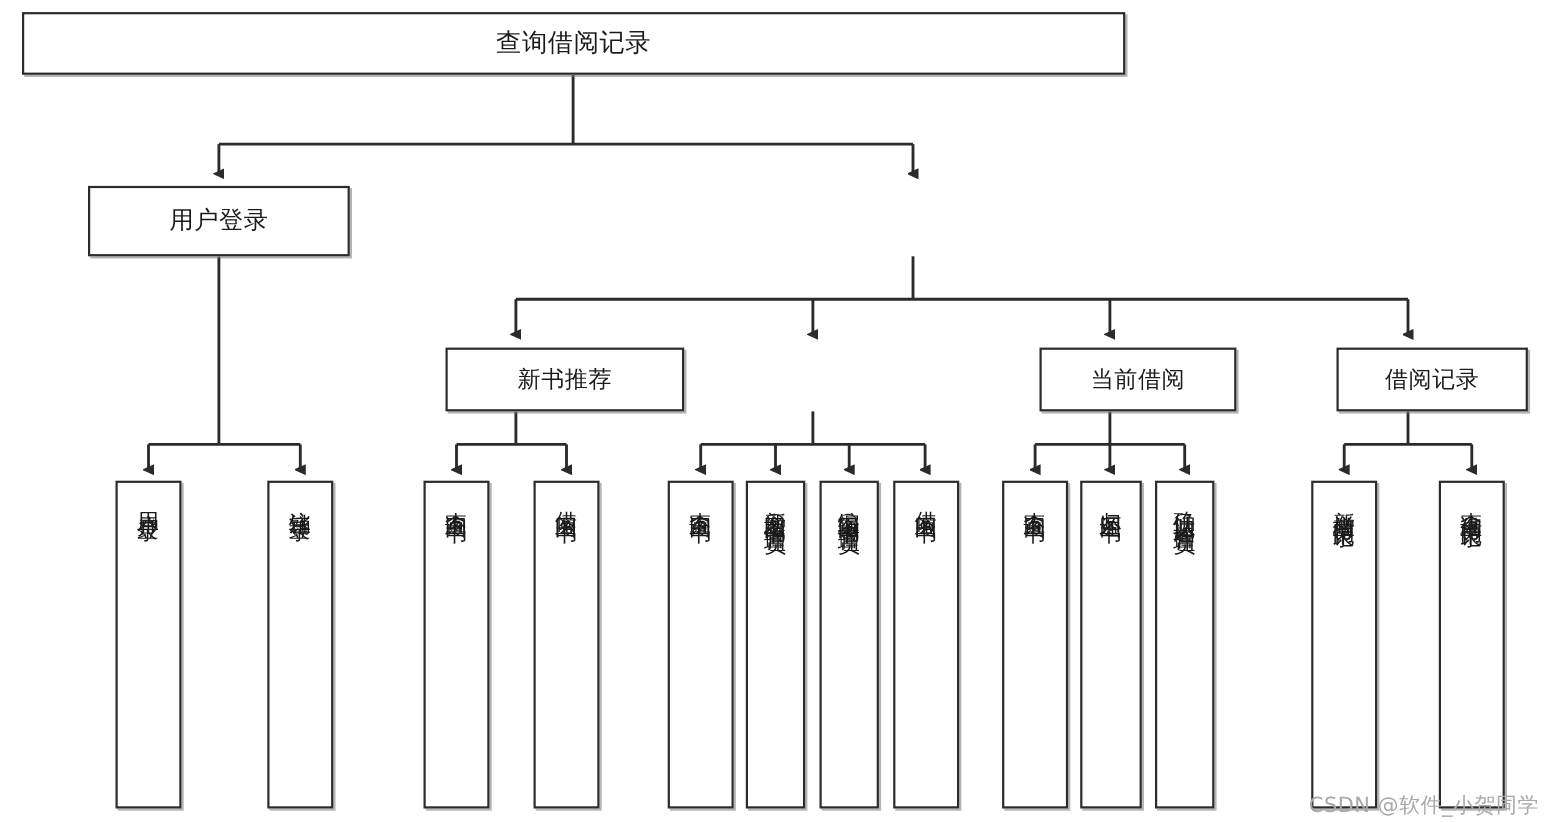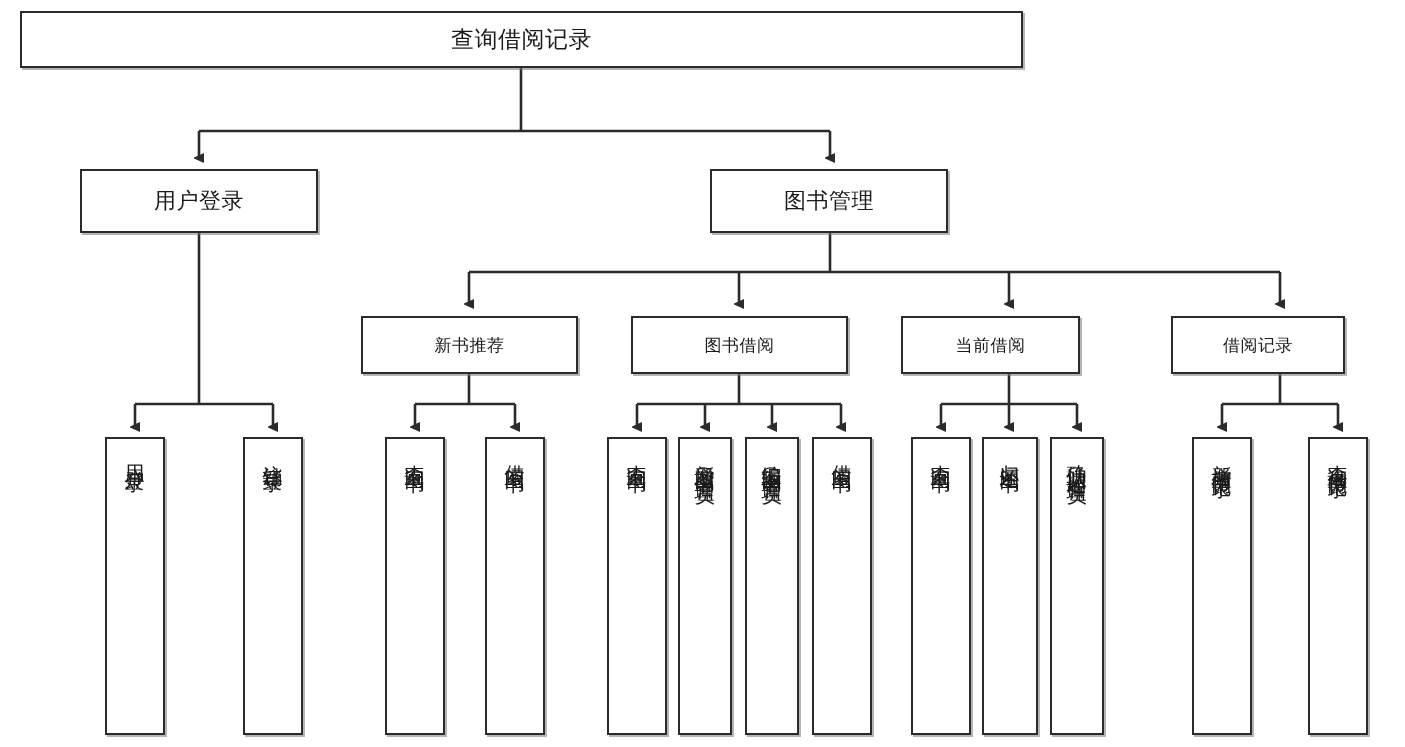--- a/index.html
+++ b/index.html
@@ -41,21 +41,21 @@
     display: block;
     line-height: 1.18;
     letter-spacing: 0.5px;
     white-space: nowrap;
   }
   
   .level-1 { font-size: 23px; }
   
   .level-2 { font-size: 22px; }
   
-  .level-3 { font-size: 17px; }
+  .level-3 { font-size: 21px; margin-left: 44px; }
   
   .node.vertical {
     align-items: flex-start;
     justify-content: center;
     padding-top: 10px;
   }
   .node.vertical .label {
     writing-mode: vertical-rl;
     text-orientation: upright;
     -webkit-writing-mode: vertical-rl;
@@ -129,29 +129,23 @@
     </g>
   </svg>
 
   <div class="node shadowed level-1" style="left:20px; top:11px; width:1003px; height:57px;">
     <span class="label">查询借阅记录</span>
   </div>
 
   <div class="node shadowed level-2" style="left:80px; top:169px; width:238px; height:64px;">
     <span class="label">用户登录</span>
   </div>
-  <div class="node shadowed level-2" style="left:710px; top:169px; width:238px; height:64px;">
-    <span class="label">图书管理</span>
-  </div>
 
   <div class="node shadowed level-3" style="left:361px; top:316px; width:217px; height:58px;">
     <span class="label">新书推荐</span>
-  </div>
-  <div class="node shadowed level-3" style="left:631px; top:316px; width:217px; height:58px;">
-    <span class="label">图书借阅</span>
   </div>
   <div class="node shadowed level-3" style="left:901px; top:316px; width:179px; height:58px;">
     <span class="label">当前借阅</span>
   </div>
   <div class="node shadowed level-3" style="left:1171px; top:316px; width:174px; height:58px;">
     <span class="label">借阅记录</span>
   </div>
 
   <div class="node shadowed vertical" style="left:105px; top:437px; width:60px; height:298px;">
     <span class="label">用户登录</span>
@@ -190,14 +184,15 @@
     <span class="label">确认归还（管理员）</span>
   </div>
 
   <div class="node shadowed vertical" style="left:1192px; top:437px; width:60px; height:298px;">
     <span class="label">新增借阅记录</span>
   </div>
   <div class="node shadowed vertical" style="left:1308px; top:437px; width:60px; height:298px;">
     <span class="label">查询借阅记录</span>
   </div>
 
+  <div class="watermark">CSDN @软件_小贺同学</div>
 
 </div>
 
 </body></html>

